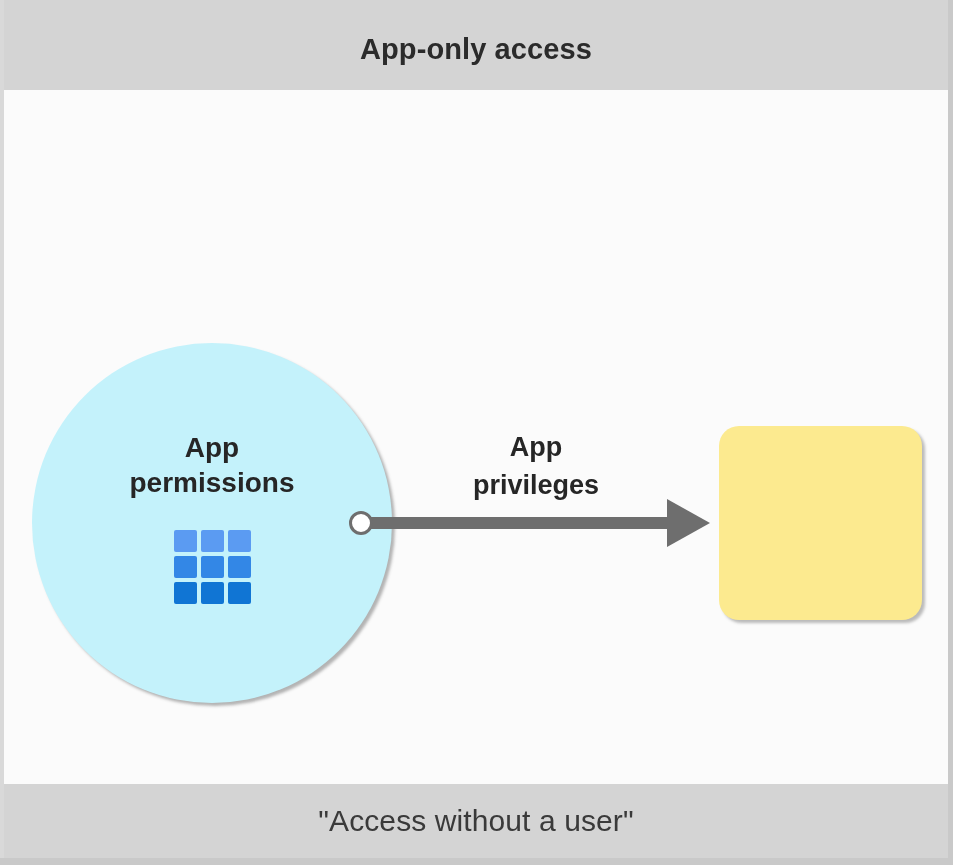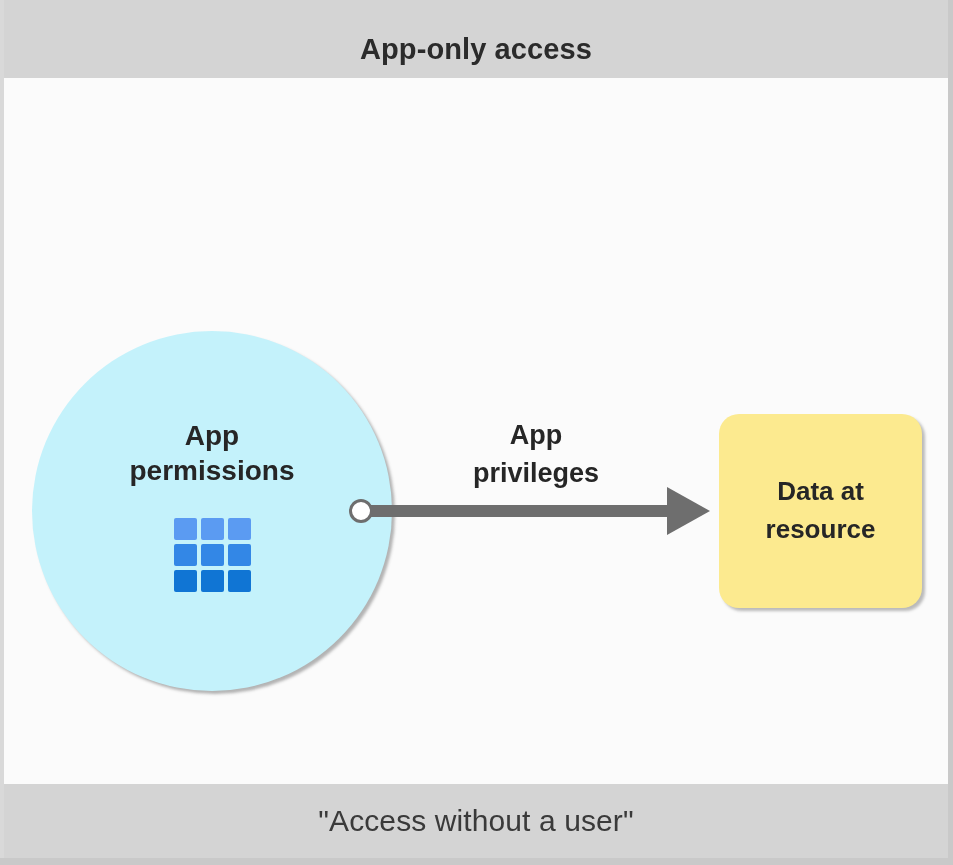--- a/index.html
+++ b/index.html
@@ -69,21 +69,21 @@
     font-size: 30px;
     font-weight: normal;
     color: #3a3a3a;
     letter-spacing: 0.1px;
   }
 
   
   .canvas {
     position: absolute;
     left: 4px;
-    top: 78px;
+    top: 90px;
     width: 944px;
     height: 705px;
     background: #fbfbfb;
   }
 
   
   .perm-circle {
     position: absolute;
     left: 28px;
     top: 253px;
@@ -226,22 +226,20 @@
       <div class="grid-cell grid-row-2"></div>
     </div>
 
     <div class="conn-dot"></div>
     <div class="conn-line"></div>
     <div class="conn-arrowhead"></div>
     <div class="conn-label">App
 privileges</div>
 
     <div class="resource-box"></div>
-    <div class="resource-label">Data at
-resource</div>
 
   </div>
 
   <div class="band band-footer">
     <span class="band-text">"Access without a user"</span>
   </div>
 
 </div>
 
 </body></html>

